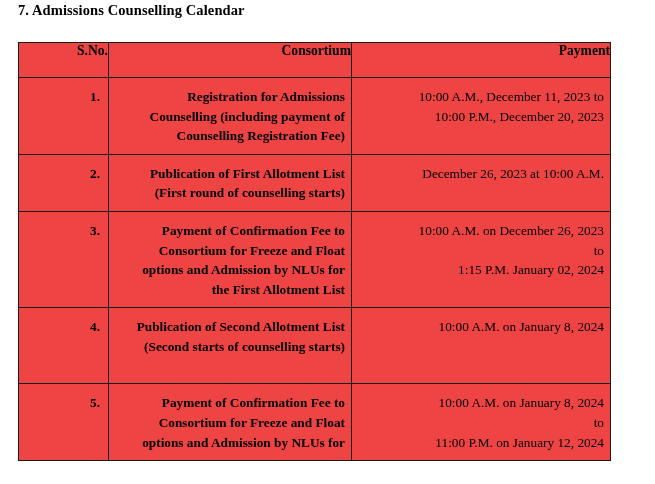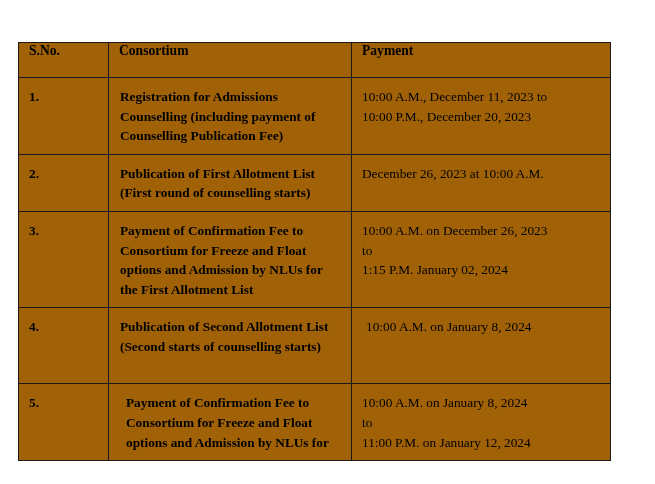--- a/index.html
+++ b/index.html
@@ -42,21 +42,22 @@
     width: 592px;
     border-collapse: collapse;
     table-layout: fixed;
     font-size: 13.3px;
   }
   .calendar-table td,
   .calendar-table th {
     border: 1.4px solid #1a1a1a;
     vertical-align: top;
     padding: 0;
-    background: #a16207;
+    background: #ef4444;
+    text-align: right;
   }
 
   
   col.col-sno       { width: 90px; }
   col.col-part      { width: 243px; }
   col.col-sched     { width: 259px; }
 
   
   thead th {
     background: #f2f2f2;
@@ -99,20 +100,21 @@
   tr.row-4 td { height: 75px; }
   tr.row-5 td { height: 73px; }
 
   .line { display: block; white-space: nowrap; }
 </style>
 </head>
 <body>
 
 <div class="page">
 
+  <div class="doc-heading">7. Admissions Counselling Calendar</div>
 
   <table class="calendar-table">
     <colgroup>
       <col class="col-sno">
       <col class="col-part">
       <col class="col-sched">
     </colgroup>
     <thead>
       <tr>
         <th>
@@ -129,21 +131,21 @@
     <tbody>
 
       <tr class="row-1">
         <td class="sno">
           <div class="cellpad">1.</div>
         </td>
         <td class="particulars">
           <div class="cellpad">
             <span class="line">Registration for Admissions</span>
             <span class="line">Counselling (including payment of</span>
-            <span class="line">Counselling Publication Fee)</span>
+            <span class="line">Counselling Registration Fee)</span>
           </div>
         </td>
         <td class="schedule">
           <div class="cellpad">
             <span class="line">10:00 A.M., December 11, 2023 to</span>
             <span class="line">10:00 P.M., December 20, 2023</span>
           </div>
         </td>
       </tr>
 

